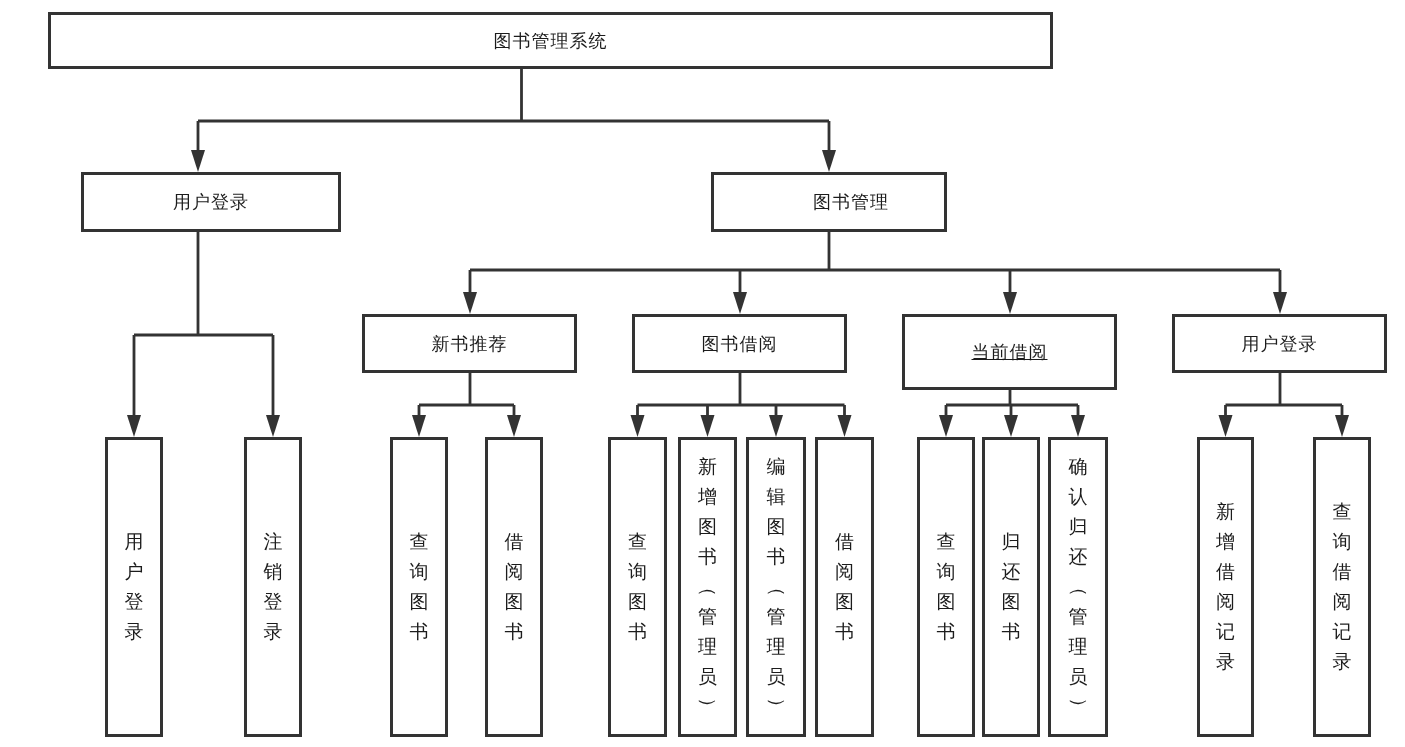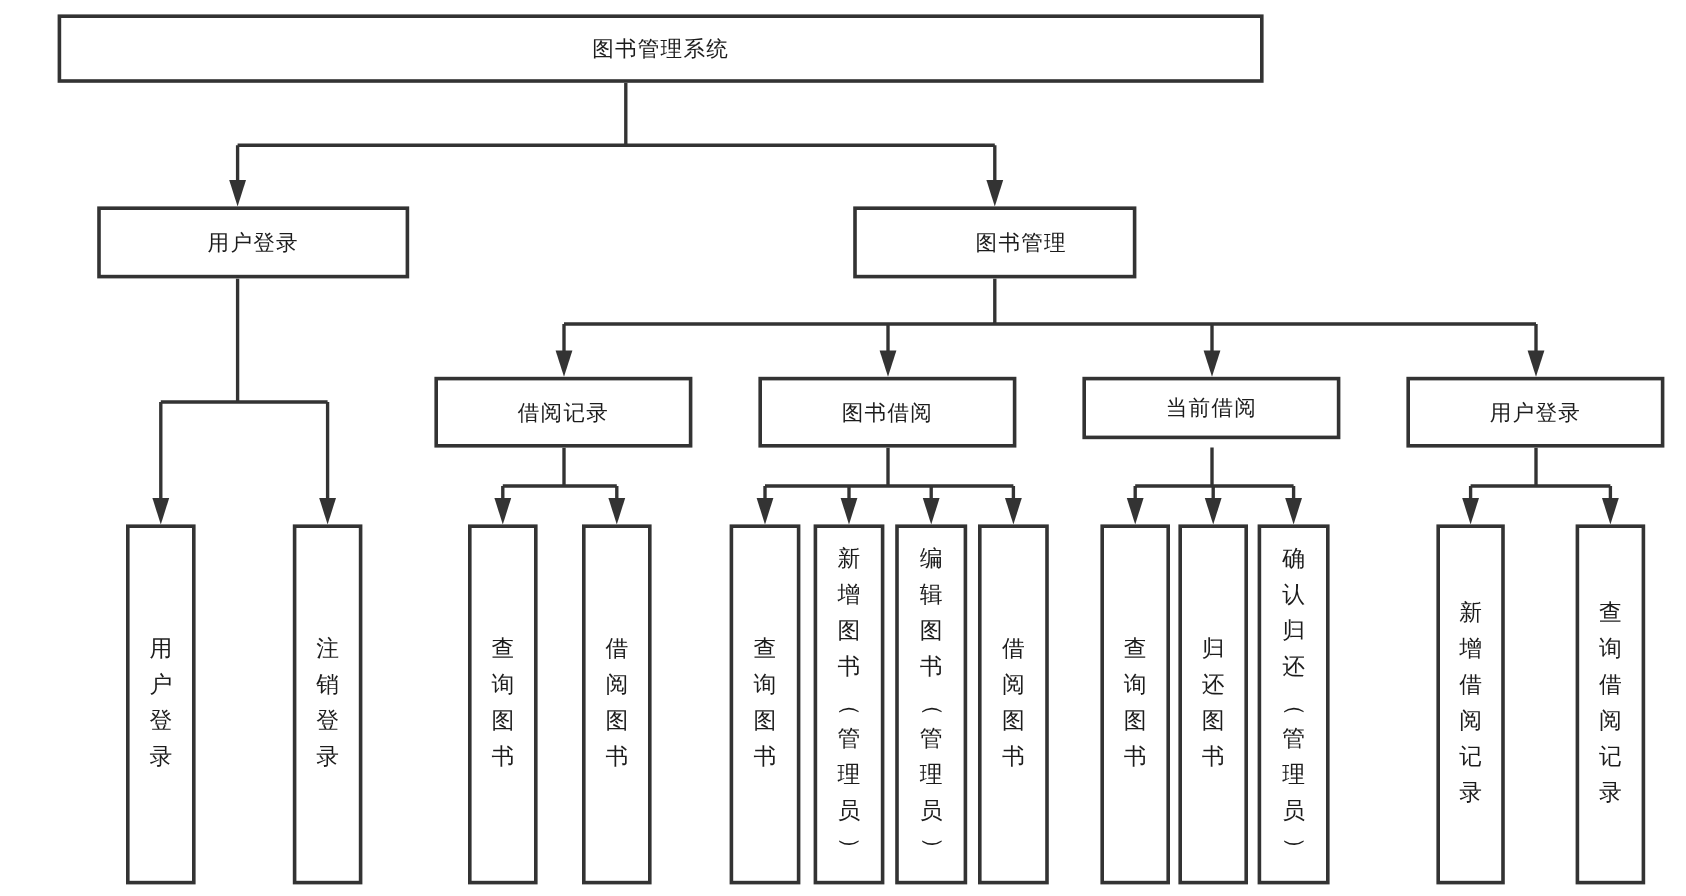--- a/index.html
+++ b/index.html
@@ -101,26 +101,26 @@
   </div>
 
   <div class="box" style="left:81px; top:172px; width:260px; height:60px;">
     <span>用户登录</span>
   </div>
   <div class="box" style="left:711px; top:172px; width:236px; height:60px;padding-left:44px;">
     <span>图书管理</span>
   </div>
 
   <div class="box" style="left:362px; top:314px; width:215px; height:59px;">
-    <span>借阅记录</span>
+    <span>新书推荐</span>
   </div>
   <div class="box" style="left:632px; top:314px; width:215px; height:59px;">
     <span>图书借阅</span>
   </div>
-  <div class="box" style="left:902px; top:314px; width:215px; height:52px;">
+  <div class="box" style="left:902px; top:314px; width:215px; height:76px;text-decoration:underline;">
     <span>当前借阅</span>
   </div>
   <div class="box" style="left:1172px; top:314px; width:215px; height:59px;">
     <span>用户登录</span>
   </div>
 
   <div class="box leaf" style="left:105px; top:437px; width:58px; height:300px;">
     <div class="vtext">
         <span class="vchar">用</span>
         <span class="vchar">户</span>

